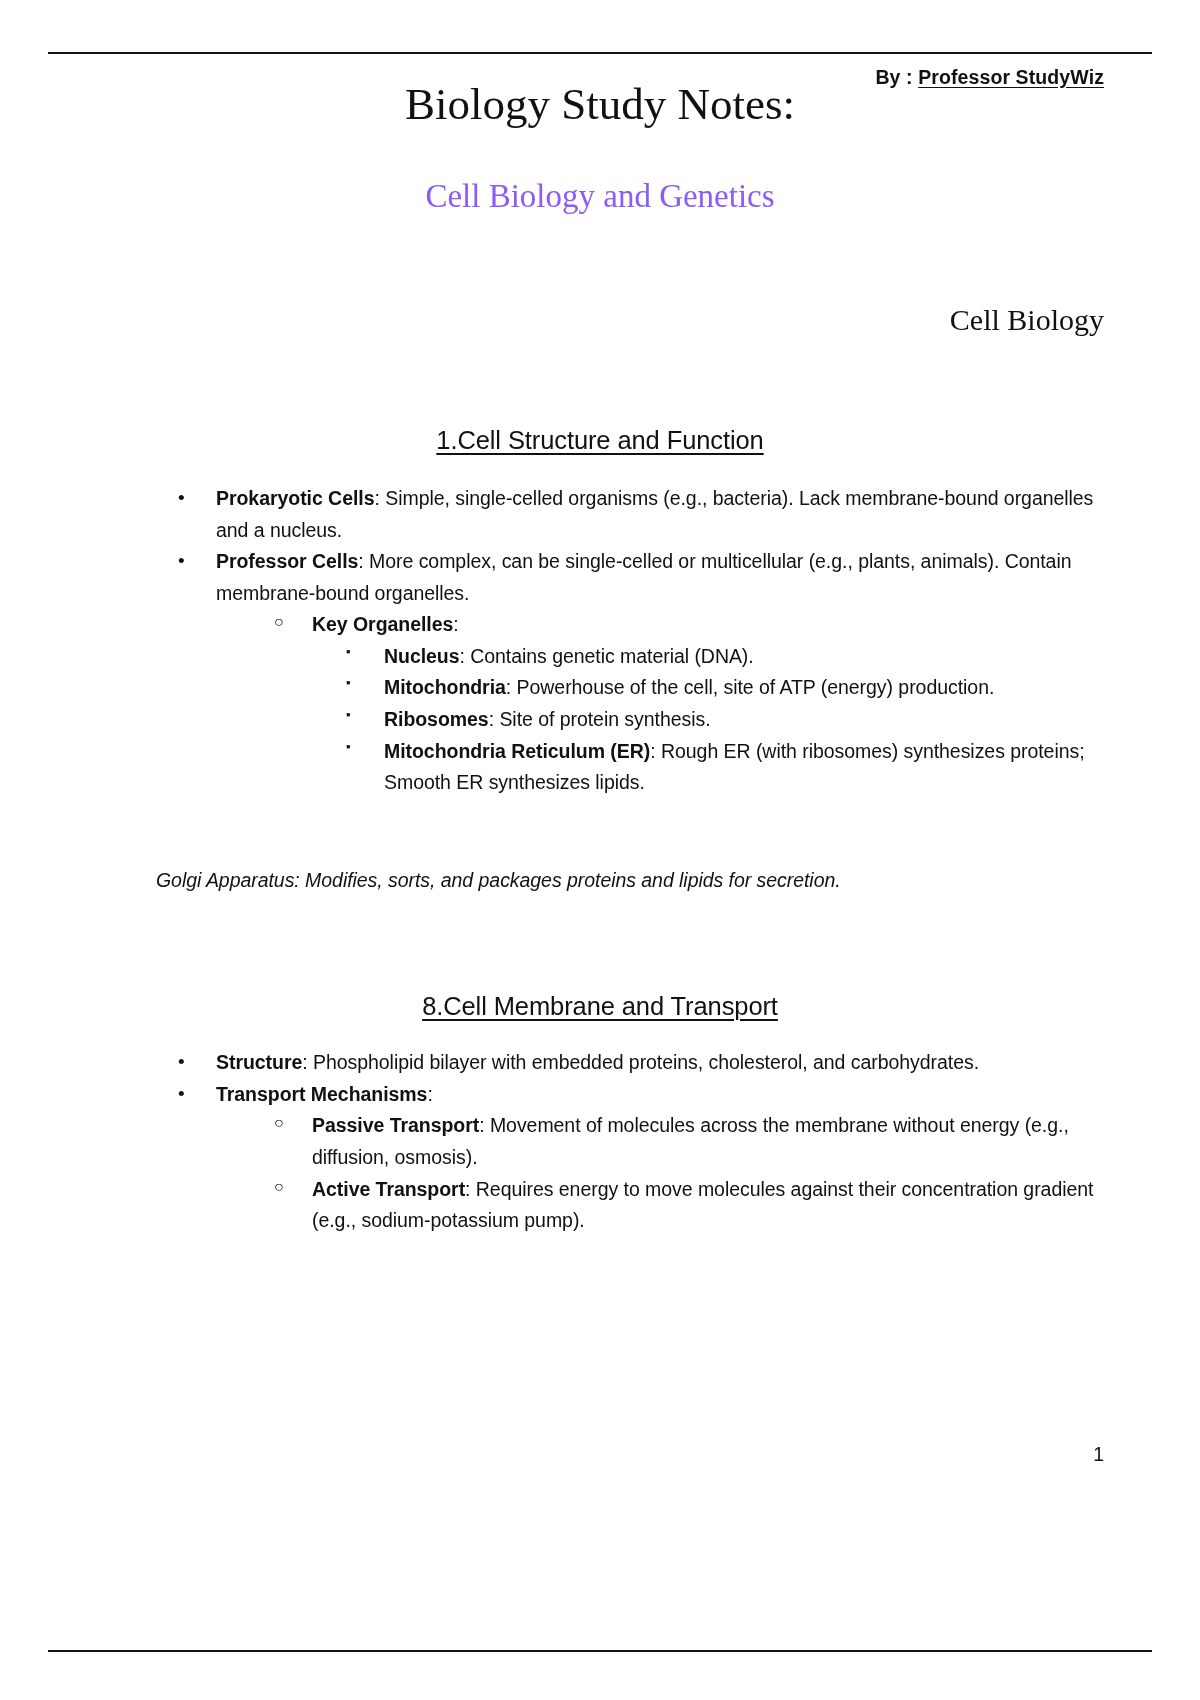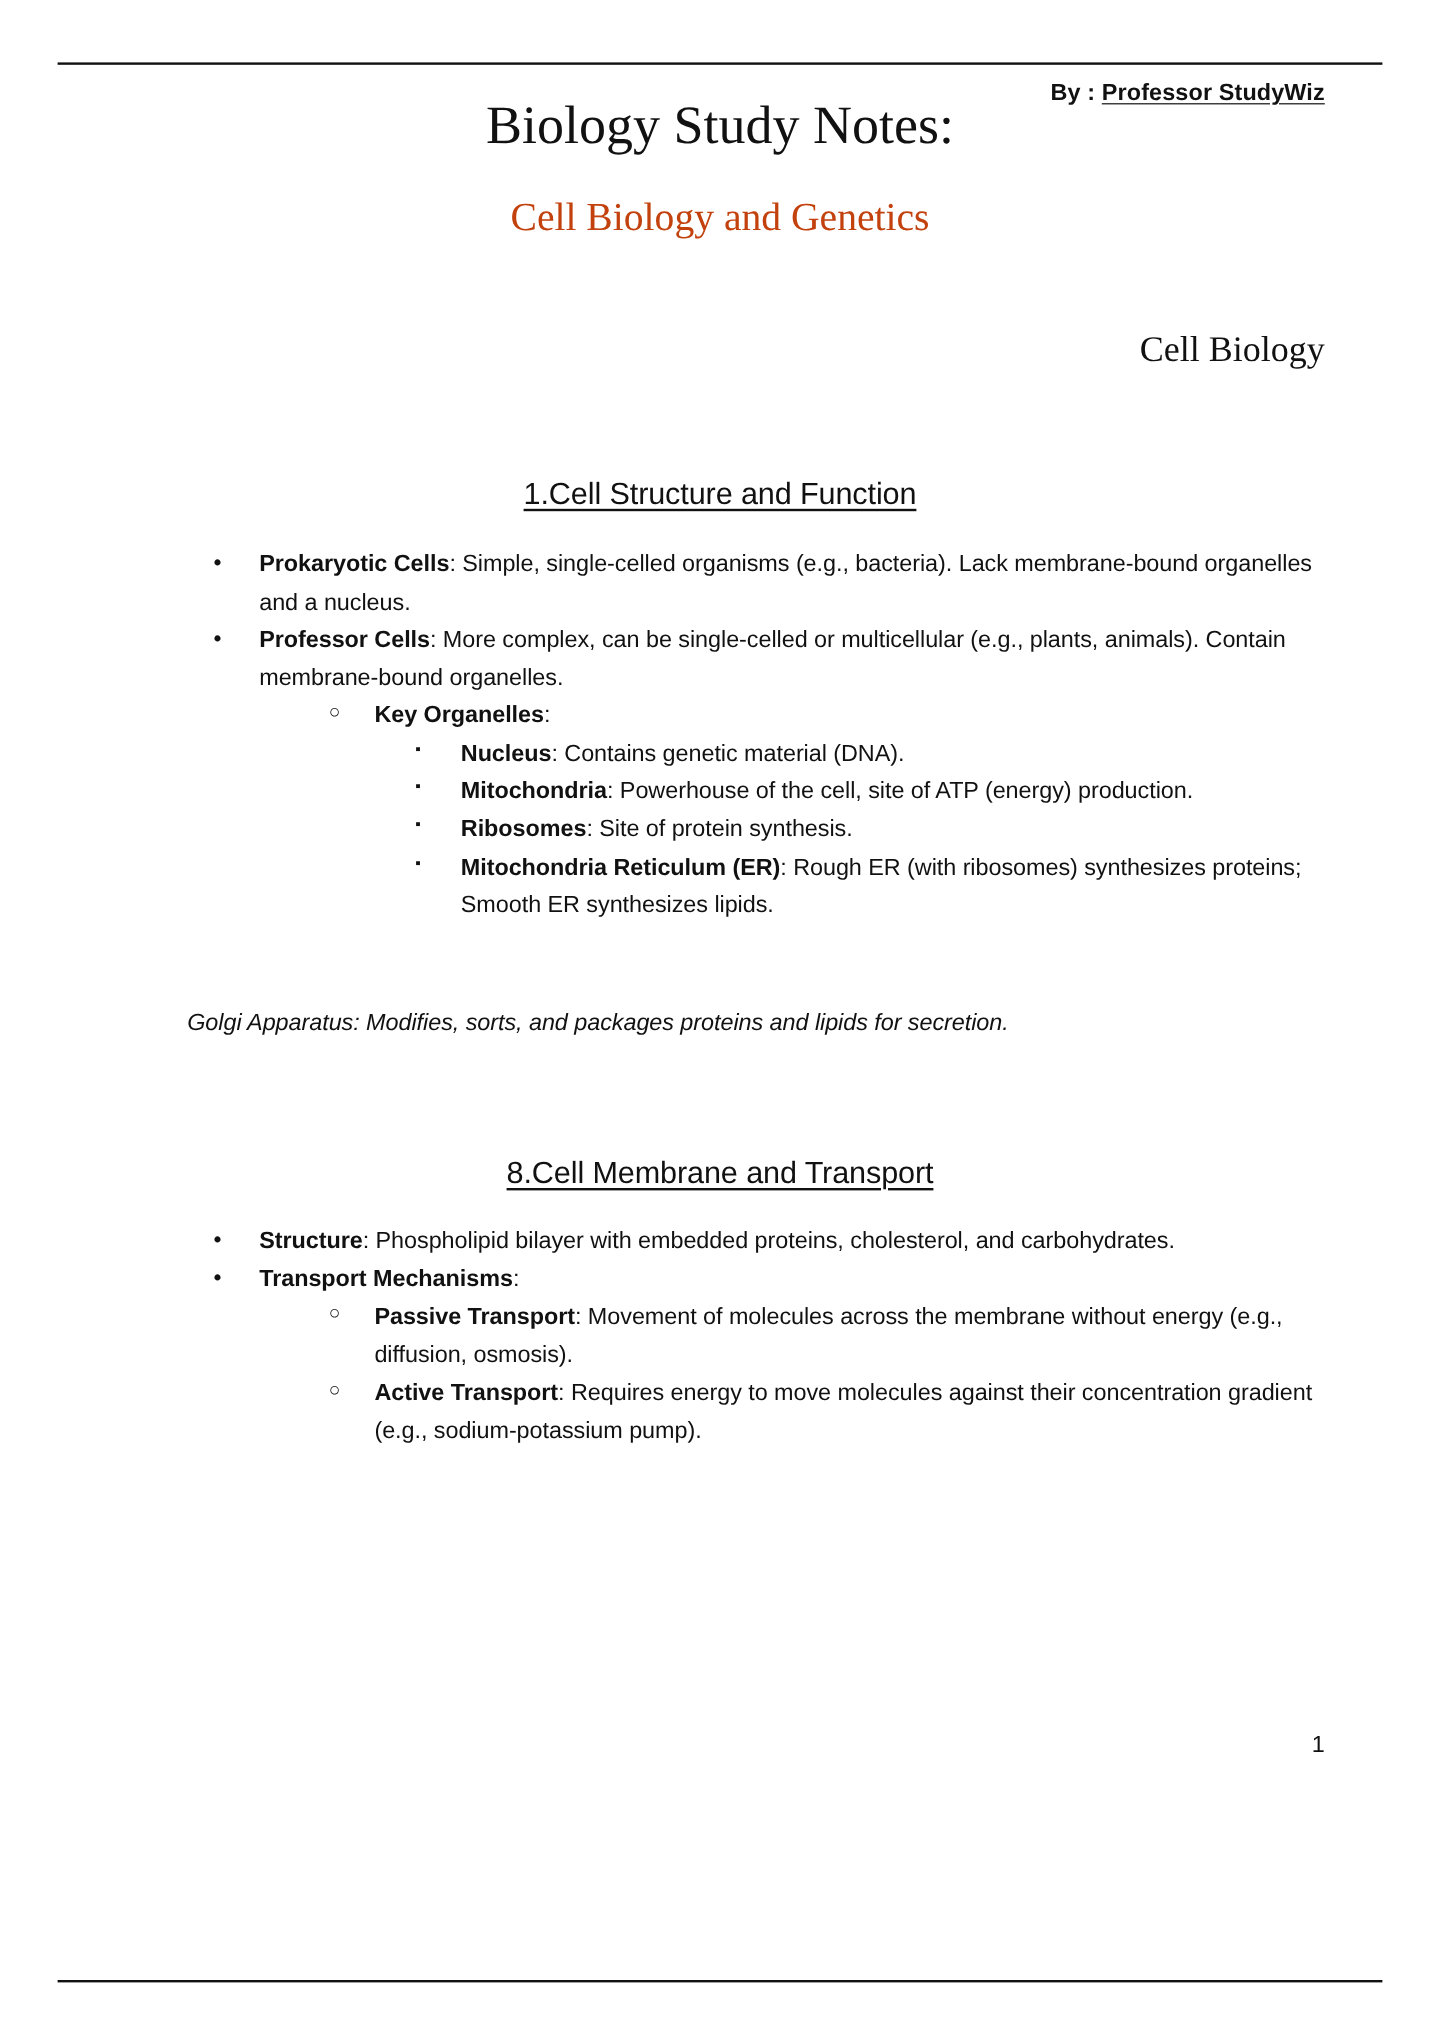--- a/index.html
+++ b/index.html
@@ -68,24 +68,24 @@
     margin: 0;
     padding-top: 80px;
     line-height: 1.1;
     color: #111;
   }
   .doc-subtitle {
     font-family: "Liberation Serif", serif;
     font-size: 33px;
     font-weight: 400;
     text-align: center;
-    margin: 2px;
+    margin: 16px;
     padding-top: 32px;
     line-height: 1.15;
-    color: #c2410c;
+    color: #8b5cf6;
   }
   .unit-title {
     font-family: "Liberation Serif", serif;
     font-size: 30px;
     font-weight: 400;
     text-align: right;
     margin: 0;
     padding-top: 72px;
     line-height: 1.15;
     color: #111;

